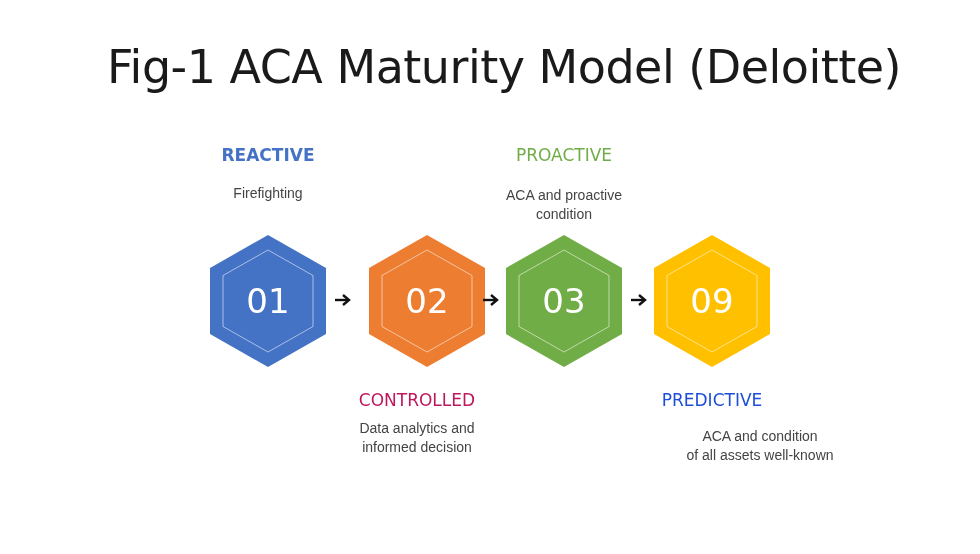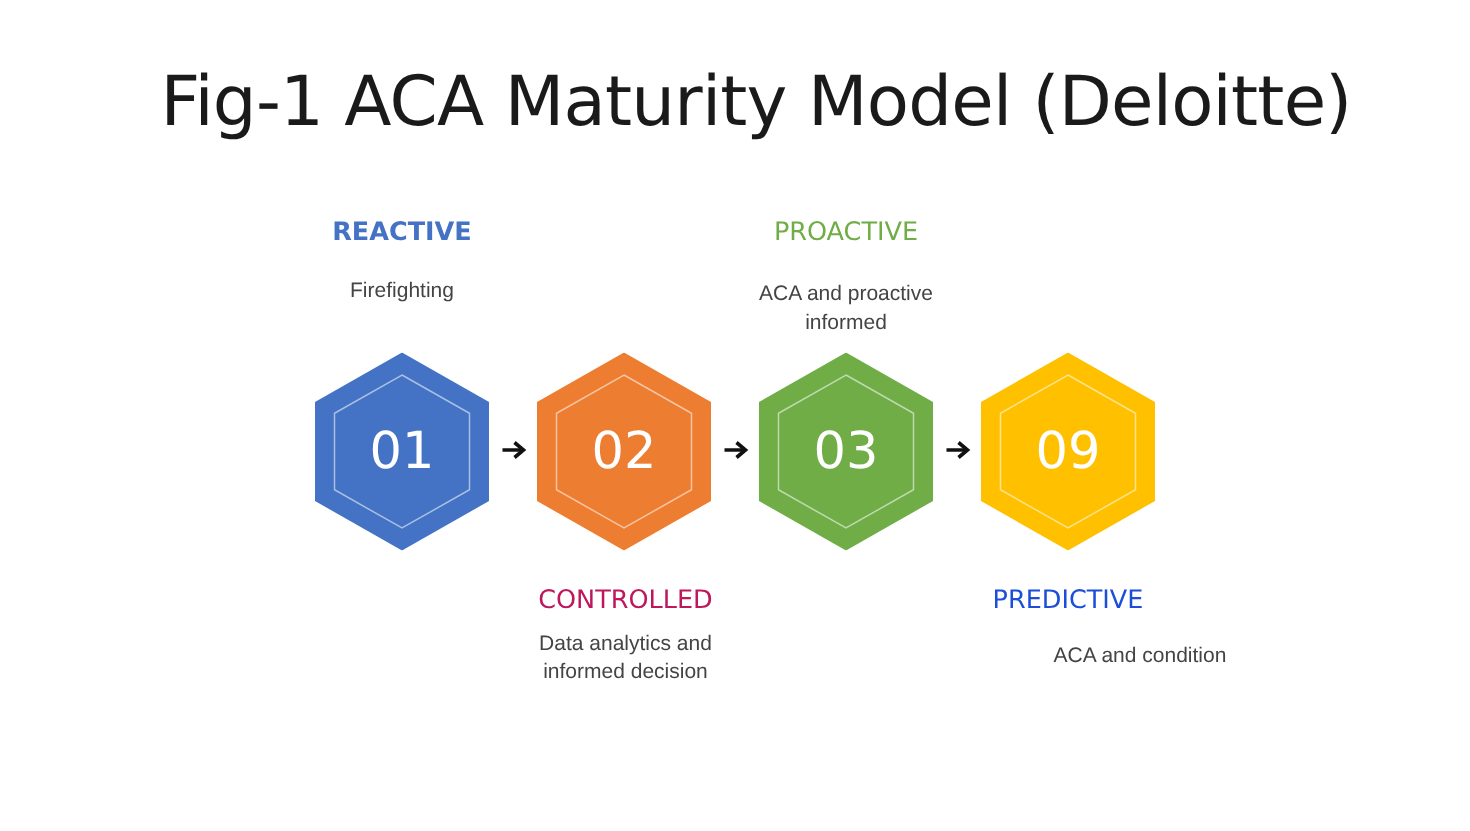--- a/index.html
+++ b/index.html
@@ -14,36 +14,36 @@
 </style>
 </head>
 <body>
 
 <div class="title">Fig-1 ACA Maturity Model (Deloitte)</div>
 
 <div class="stage-label" style="left:168px; top:145px; color:#4472C4;font-weight:bold;">REACTIVE</div>
 <div class="stage-desc" style="left:158px; top:184px;"><span>Firefighting</span></div>
 
 <div class="stage-label" style="left:464px; top:145px; color:#70AD47;">PROACTIVE</div>
-<div class="stage-desc" style="left:454px; top:174px;margin-top:12px;"><span>ACA and proactive</span><br><span>informed</span></div>
+<div class="stage-desc" style="left:454px; top:174px;margin-top:12px;"><span>ACA and proactive</span><br><span>condition</span></div>
 
 <div class="hex" style="left:210px; top:235px;">
   <svg width="116" height="132" viewBox="0 0 116 132">
     <polygon points="58,0 116,33 116,99 58,132 0,99 0,33" fill="#4472C4"></polygon>
     <polygon points="58,15 103,40.5 103,91.5 58,117 13,91.5 13,40.5" fill="none" stroke="#ffffff" stroke-opacity="0.55" stroke-width="1"></polygon>
   </svg>
   <div class="hex-num">01</div>
 </div>
 
 <svg class="arrow" style="left:334px; top:293px;" viewBox="0 0 18 14">
   <line x1="1" y1="7" x2="14" y2="7" stroke="#111" stroke-width="2.4"></line>
   <polyline points="9,2 15,7 9,12" fill="none" stroke="#111" stroke-width="2.4"></polyline>
 </svg>
 
-<div class="hex" style="left:358px; top:235px;">
+<div class="hex" style="left:369px; top:235px;">
   <svg width="116" height="132" viewBox="0 0 116 132">
     <polygon points="58,0 116,33 116,99 58,132 0,99 0,33" fill="#ED7D31"></polygon>
     <polygon points="58,15 103,40.5 103,91.5 58,117 13,91.5 13,40.5" fill="none" stroke="#ffffff" stroke-opacity="0.55" stroke-width="1"></polygon>
   </svg>
   <div class="hex-num">02</div>
 </div>
 
 <svg class="arrow" style="left:482px; top:293px;" viewBox="0 0 18 14">
   <line x1="1" y1="7" x2="14" y2="7" stroke="#111" stroke-width="2.4"></line>
   <polyline points="9,2 15,7 9,12" fill="none" stroke="#111" stroke-width="2.4"></polyline>
@@ -67,13 +67,13 @@
     <polygon points="58,0 116,33 116,99 58,132 0,99 0,33" fill="#FFC000"></polygon>
     <polygon points="58,15 103,40.5 103,91.5 58,117 13,91.5 13,40.5" fill="none" stroke="#ffffff" stroke-opacity="0.55" stroke-width="1"></polygon>
   </svg>
   <div class="hex-num">09</div>
 </div>
 
 <div class="stage-label" style="left:317px; top:390px; color:#be185d;">CONTROLLED</div>
 <div class="stage-desc" style="left:307px; top:419px;"><span>Data analytics and</span><br><span>informed decision</span></div>
 
 <div class="stage-label" style="left:612px; top:390px; color:#1d4ed8;">PREDICTIVE</div>
-<div class="stage-desc" style="left:650px; top:427px;"><span>ACA and condition</span><br></div>
+<div class="stage-desc" style="left:650px; top:427px;"><span>ACA and condition</span><br><span>of all assets well-known</span></div>
 
 </body></html>

